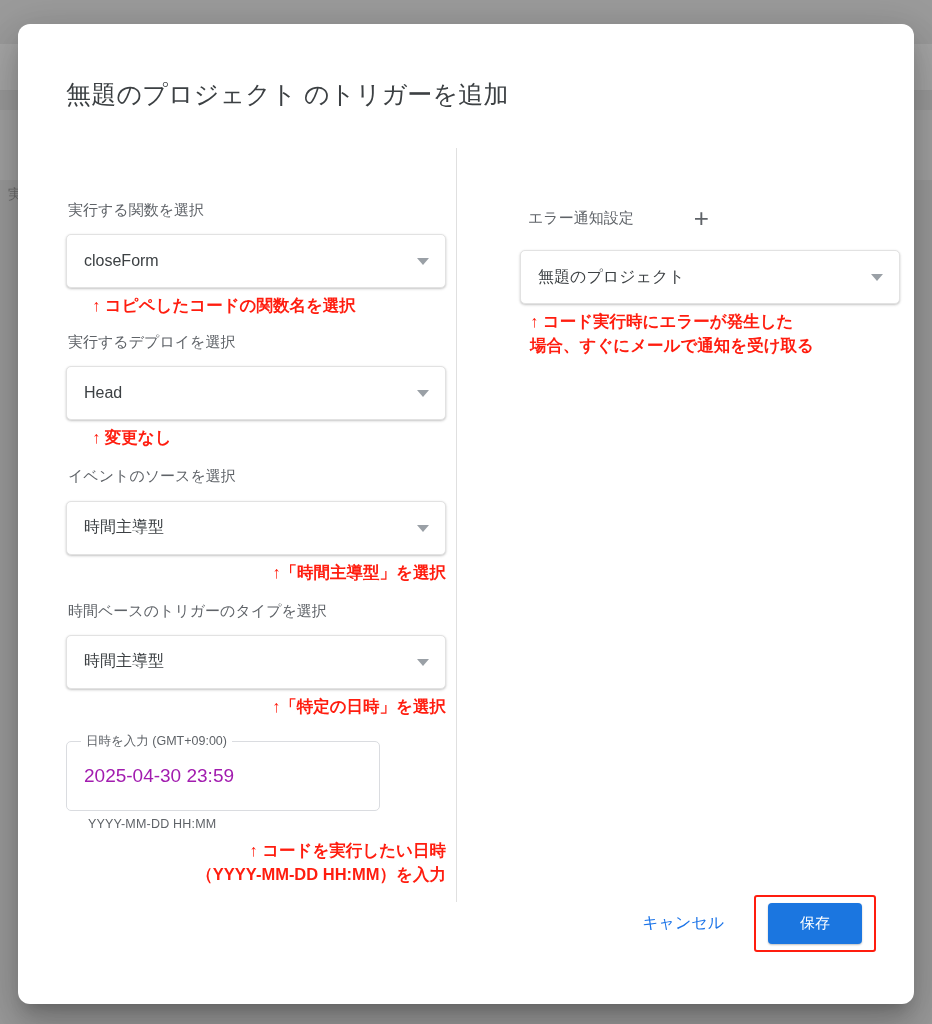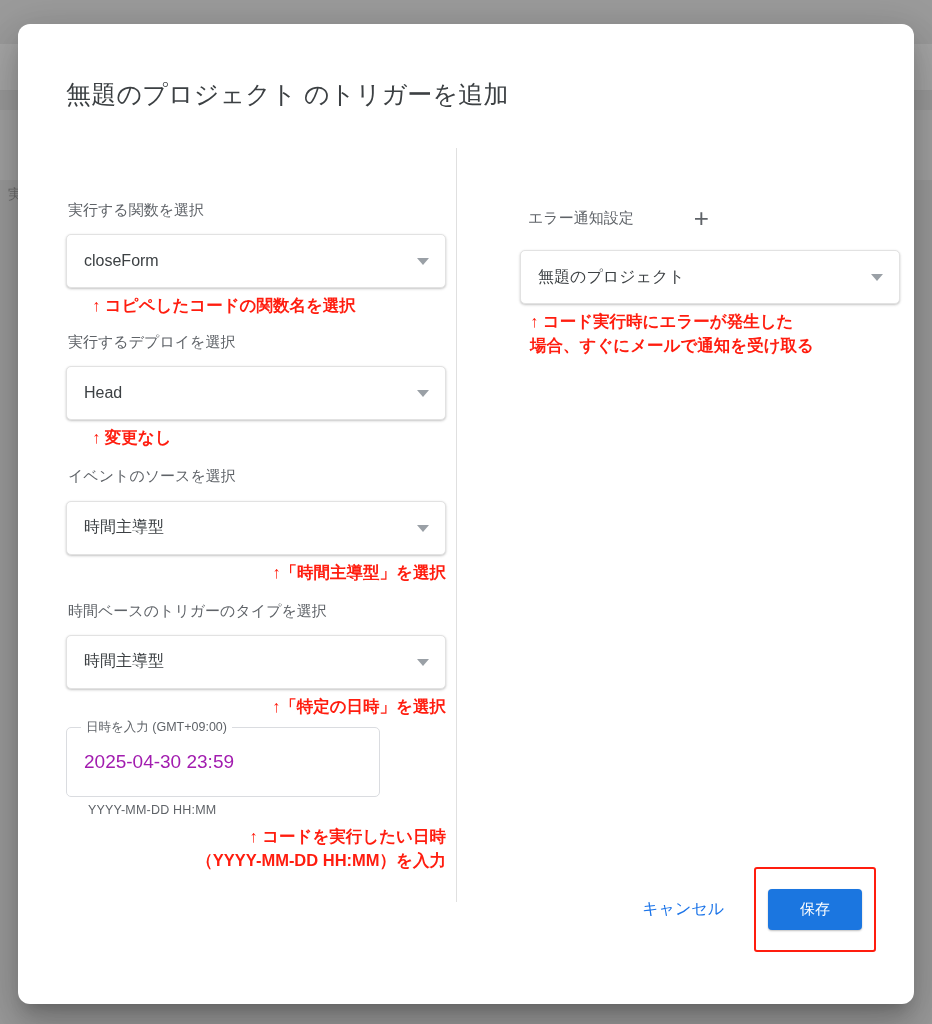--- a/index.html
+++ b/index.html
@@ -208,21 +208,21 @@
     border: none;
     color: #1a73e8;
     font-size: 16px;
     font-family: inherit;
     padding: 10px 8px;
     cursor: pointer;
   }
   .save-wrap {
     border: 2px solid #ff1d0f;
     border-radius: 3px;
-    padding: 20px 12px;
+    padding: 6px 12px;
   }
   .btn-save {
     background: #1b76e0;
     color: #fff;
     border: none;
     border-radius: 4px;
     font-size: 15px;
     font-family: inherit;
     padding: 11px 32px;
     cursor: pointer;
@@ -267,21 +267,21 @@
     </div>
     <div class="annot indent2">↑「時間主導型」を選択</div>
 
     <div class="field-label" style="margin-top:16px;">時間ベースのトリガーのタイプを選択</div>
     <div class="select">
       <span class="value">時間主導型</span>
       <span class="caret"></span>
     </div>
     <div class="annot indent2">↑「特定の日時」を選択</div>
 
-    <div class="outlined-field" style="margin-top:8px;">
+    <div class="outlined-field" style="margin-top:22px;">
       <span class="legend">日時を入力 (GMT+09:00)</span>
       <span class="text-value">2025-04-30 23:59</span>
     </div>
     <div class="helper">YYYY-MM-DD HH:MM</div>
     <div class="annot indent2" style="margin-top:8px;">↑ コードを実行したい日時
 （YYYY-MM-DD HH:MM）を入力</div>
   </div>
 
   <div class="col-right">
     <div class="right-head">

